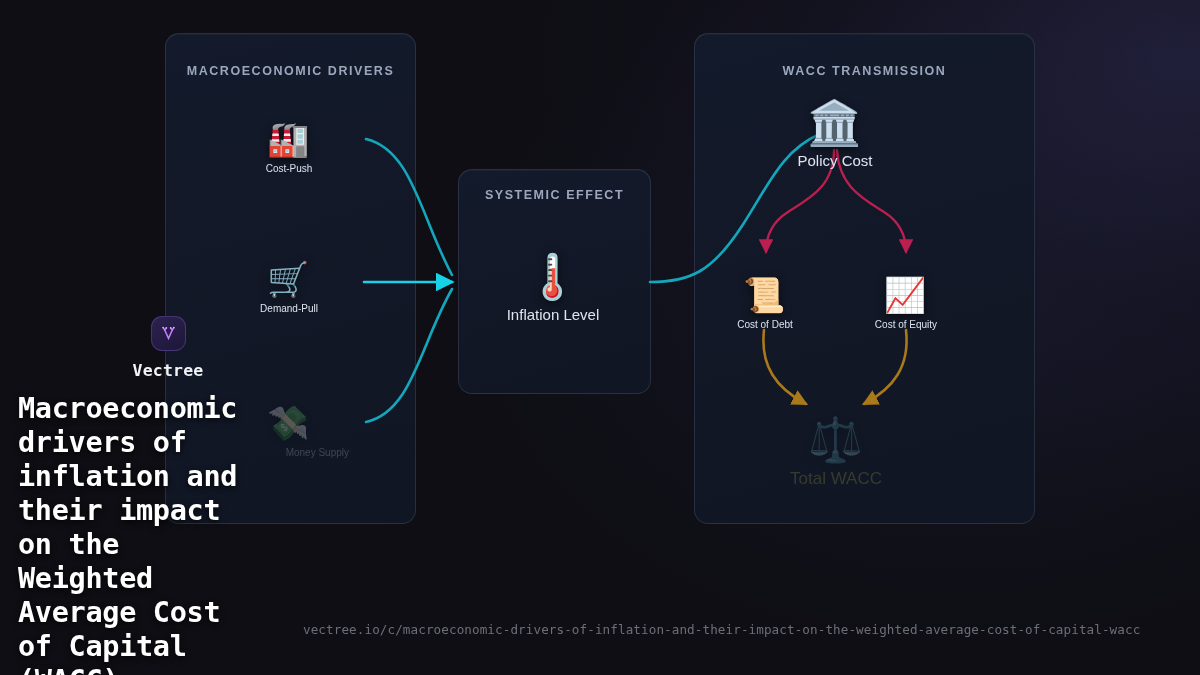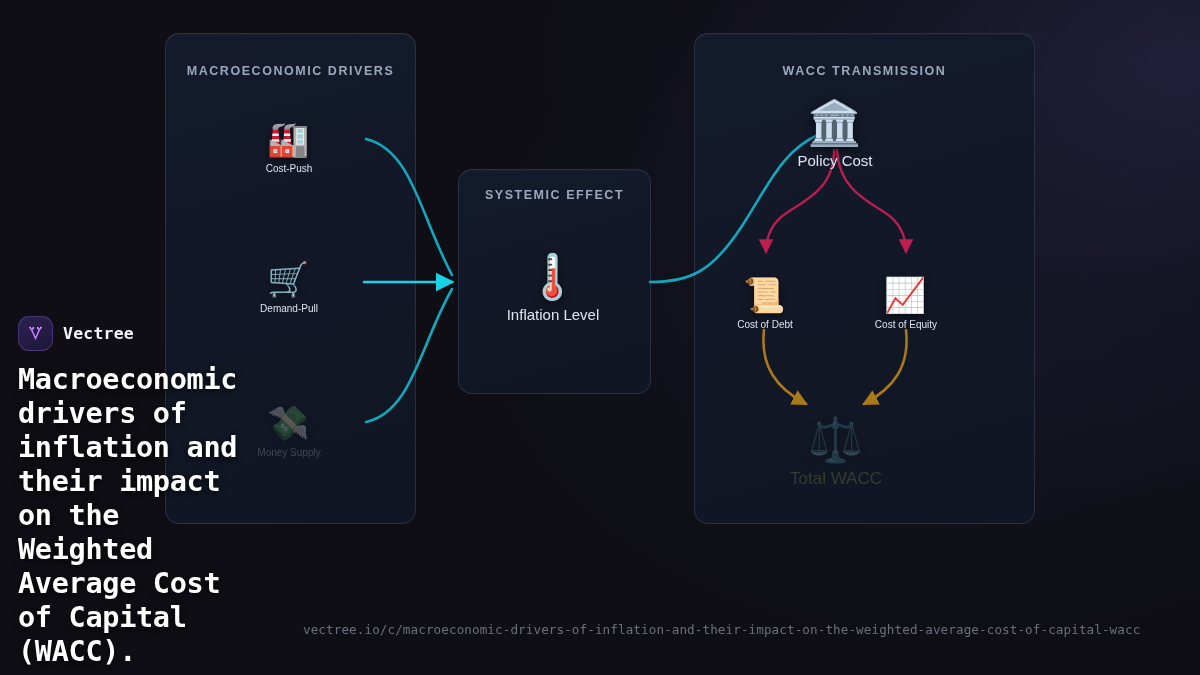--- a/index.html
+++ b/index.html
@@ -60,21 +60,21 @@
     filter: drop-shadow(0 2px 4px rgba(0,0,0,0.55));
   }
   .node .label {
     display: block;
     margin-top: 4px;
     color: #dfe5ef;
     font-size: 10px;
     white-space: nowrap;
   }
   .node.dim .glyph { opacity: 0.30; }
-  .node.dim .label { color: #4b4e58; opacity: 0.85; }
+  .node.dim .label { color: #4b4e58; opacity: 0.85; text-align: right; }
   .node.big .glyph { font-size: 44px; line-height: 50px; }
   .node.big .label { font-size: 15px; }
   .node.faded .glyph { opacity: 0.30; }
   .node.faded .label { color: #3c3f2f; font-size: 17px; font-weight: 400; opacity: 0.9; }
 
   #node-cost-push   { left: 289px; top: 119px; }
   #node-demand-pull { left: 289px; top: 259px; }
   #node-money-supply{ left: 289px; top: 403px; }
   #node-inflation   { left: 553px; top: 252px; }
   #node-policy      { left: 835px; top: 98px; }
@@ -91,21 +91,21 @@
     pointer-events: none;
   }
 
   
   #caption-block {
     position: absolute;
     left: 18px; top: 316px;
     width: 300px;
     z-index: 10;
   }
-  #brand-row { display: flex; align-items: center; gap: 10px; }
+  #brand-row { display: flex; align-items: center; gap: 10px; flex-direction: column; }
   #brand-mark {
     width: 33px; height: 33px;
     border-radius: 11px;
     background: linear-gradient(150deg, #2b2350 0%, #241c44 55%, #1d1738 100%);
     border: 1px solid rgba(150,110,230,0.30);
     display: flex; align-items: center; justify-content: center;
     flex: 0 0 auto;
   }
   #brand-name {
     color: #f2f3f7;

